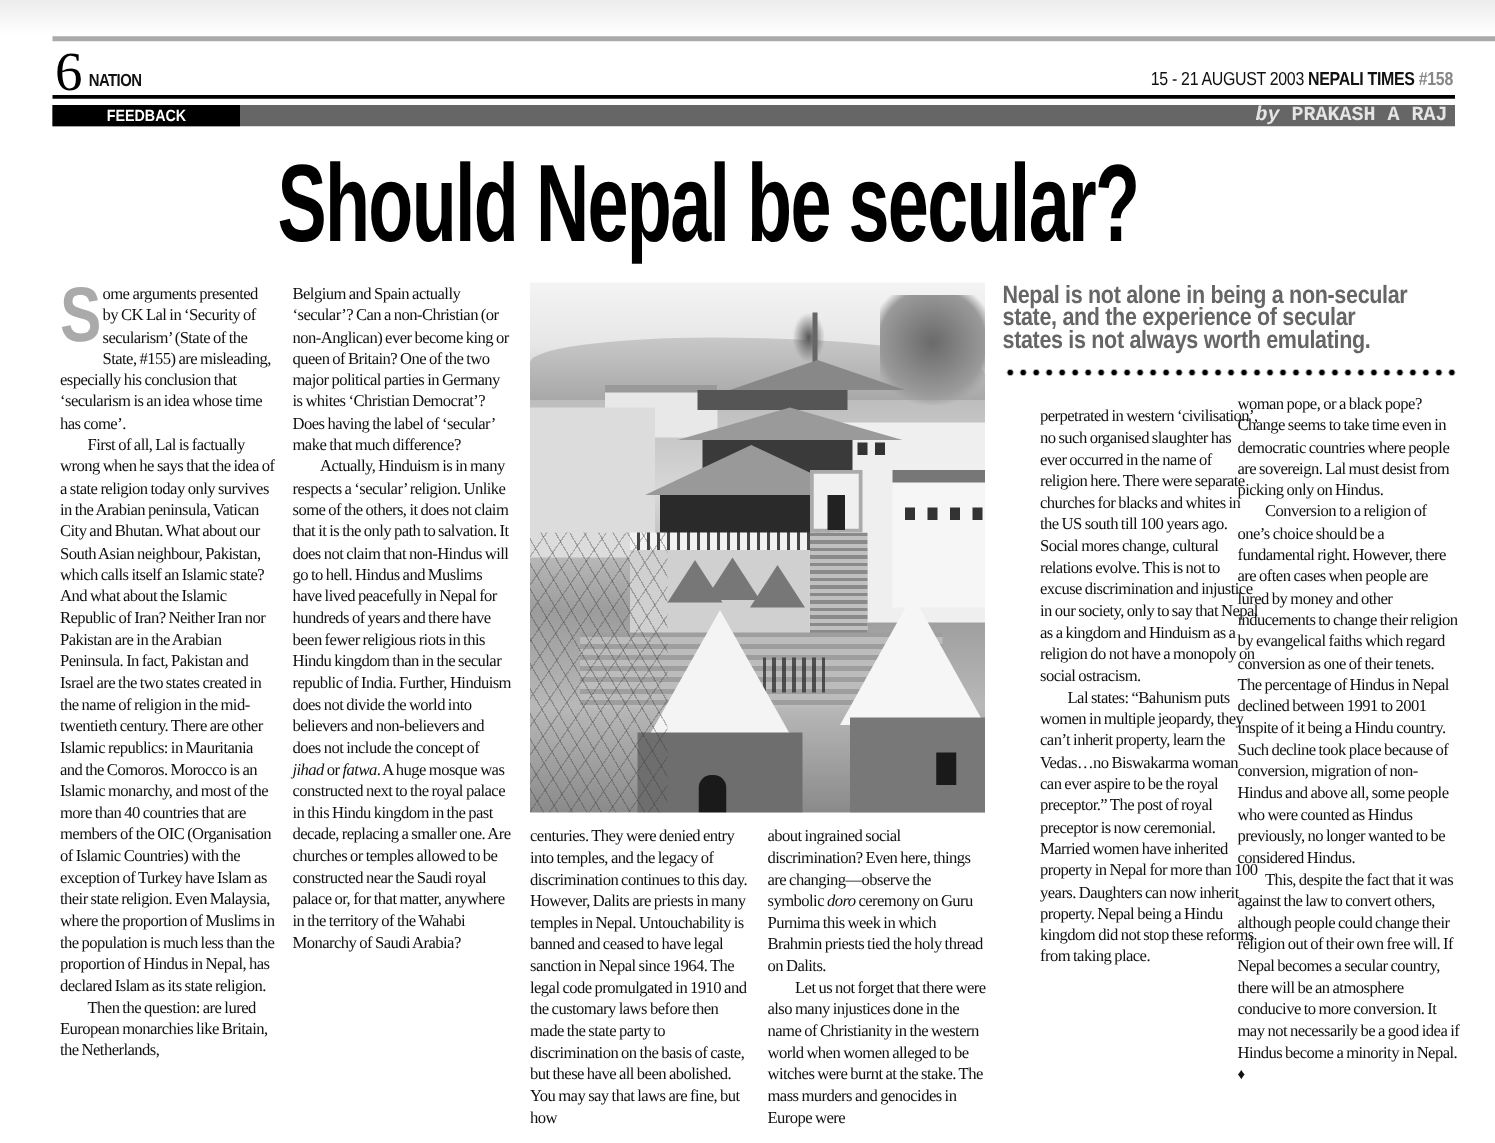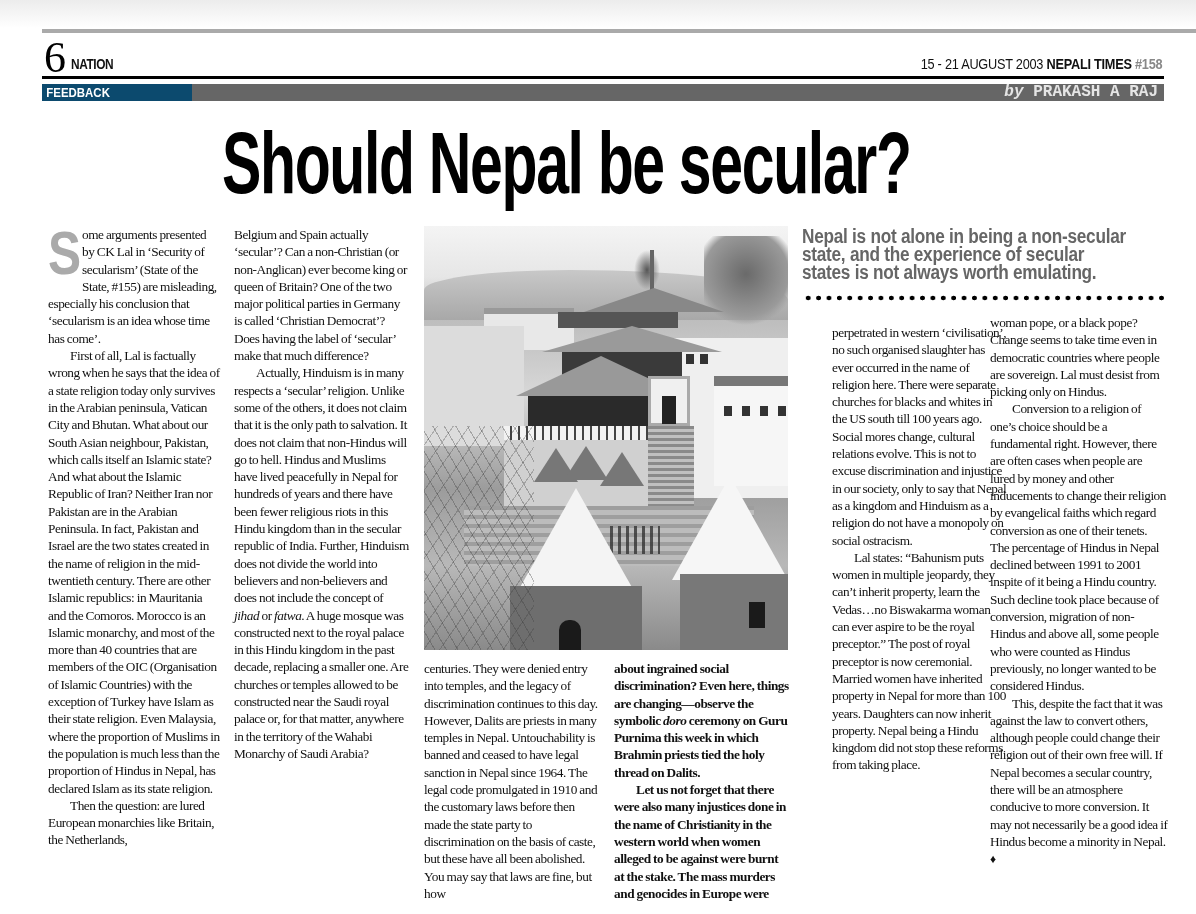--- a/index.html
+++ b/index.html
@@ -15,39 +15,39 @@
     .section { position: absolute; left: 71px; top: 56px; font-family: "Liberation Sans", sans-serif;
       font-weight: bold; font-size: 14px; letter-spacing: -0.5px; transform: scaleX(0.85); transform-origin: left; }
     .masthead { position: absolute; right: 34px; top: 55px; font-family: "Liberation Sans", sans-serif;
       font-size: 15px; white-space: nowrap; transform: scaleX(0.85); transform-origin: right; letter-spacing: -0.3px; }
     .masthead .date { font-weight: normal; }
     .masthead .paper { font-weight: bold; }
     .masthead .issue { font-weight: bold; color: #888; }
 
     .blackrule { position: absolute; left: 42px; top: 76px; width: 1122px; height: 3px; background: #000; }
     .band { position: absolute; left: 42px; top: 84px; width: 1122px; height: 17px; background: #666; }
-    .band .kicker { position: absolute; left: 0; top: 0; width: 150px; height: 17px; background: #0c4a6e;
+    .band .kicker { position: absolute; left: 0; top: 0; width: 150px; height: 17px; background: #000000;
       color: #fff; font-family: "Liberation Sans", sans-serif; font-weight: bold; font-size: 13px;
-      line-height: 17px; text-align: left; }
+      line-height: 17px; text-align: center; }
     .band .kicker span { display: inline-block; transform: scaleX(0.88); }
     .band .byline { position: absolute; right: 6px; top: 0; color: #e5e5e5; font-family: Liberation Mono, monospace;
       font-size: 16px; line-height: 17px; font-weight: bold; }
     .band .byline .by { font-style: italic; font-weight: bold; }
 
     .headline { position: absolute; left: 222px; top: 113px; width: 820px; height: 100px;
       font-family: "Liberation Sans", sans-serif; font-weight: bold; font-size: 88px; line-height: 100px;
       letter-spacing: -2px; color: #000; white-space: nowrap; transform: scaleX(0.67); transform-origin: left top; }
 
     .col { position: absolute; font-size: 13.3px; line-height: 17.3px; letter-spacing: -0.45px; color: #111; word-spacing: -0.5px; }
     .col p { text-indent: 22px; }
     .col p.first { text-indent: 0; }
     .col1 { left: 48px; top: 226px; width: 172px; }
     .col2 { left: 234px; top: 226px; width: 176px; }
     .col3 { left: 424px; top: 660px; width: 176px; }
-    .col4 { left: 614px; top: 660px; width: 176px; font-weight: bold; }
+    .col4 { left: 614px; top: 660px; width: 176px; }
     .col5 { left: 804px; top: 324px; width: 176px; margin-left: 28px; }
     .col6 { left: 990px; top: 314px; width: 178px; }
 
     .dropcap { float: left; font-family: "Liberation Sans", sans-serif; font-weight: bold; color: #aaa;
       font-size: 62px; line-height: 50px; margin: 2px 4px 0 0; height: 50px; transform: scaleX(0.8); transform-origin: left; width: 30px; }
     .endmark { font-size: 12px; }
 
     .pullquote { position: absolute; left: 802px; top: 227px; width: 370px; font-family: "Liberation Sans", sans-serif;
       font-weight: bold; font-size: 20px; line-height: 18px; color: #666; letter-spacing: -0.3px; }
     .pullquote span { display: block; transform: scaleX(0.86); transform-origin: left; white-space: nowrap; }
@@ -119,21 +119,21 @@
 
 <h1 class="headline">Should Nepal be secular?</h1>
 
 <div class="col col1">
   <p class="first"><span class="dropcap">S</span><span>ome arguments presented by CK Lal in ‘Security of secularism’ (State of the State, #155) are misleading, especially his conclusion that ‘secularism is an idea whose time has come’.</span></p>
   <p>First of all, Lal is factually wrong when he says that the idea of a state religion today only survives in the Arabian peninsula, Vatican City and Bhutan. What about our South Asian neighbour, Pakistan, which calls itself an Islamic state? And what about the Islamic Republic of Iran? Neither Iran nor Pakistan are in the Arabian Peninsula. In fact, Pakistan and Israel are the two states created in the name of religion in the mid-twentieth century. There are other Islamic republics: in Mauritania and the Comoros. Morocco is an Islamic monarchy, and  most of the more than 40 countries that are members of the OIC (Organisation of Islamic Countries) with the exception of Turkey have Islam as their state religion. Even Malaysia, where the proportion of Muslims in the population is much less than the proportion of Hindus in Nepal, has declared Islam as its state religion.</p>
   <p>Then the question: are lured European monarchies like Britain, the Netherlands,</p>
 </div>
 
 <div class="col col2">
-  <p class="first">Belgium and Spain actually ‘secular’? Can a non-Christian (or non-Anglican) ever become king or queen of Britain? One of the two major political parties in Germany is called ‘Christian Democrat’? Does having the label of ‘secular’ make that much difference?</p>
+  <p class="first">Belgium and Spain actually ‘secular’? Can a non-Christian (or non-Anglican) ever become king or queen of Britain? One of the two major political parties in Germany is whites ‘Christian Democrat’? Does having the label of ‘secular’ make that much difference?</p>
   <p><span>Actually, Hinduism is in many respects a ‘secular’ religion. Unlike some of the others, it does not claim that it is the only path to salvation. It does not claim that non-Hindus will go to hell. Hindus and Muslims have lived peacefully in Nepal for hundreds of years and there have been fewer religious riots in this Hindu kingdom than in the secular republic of India. Further, Hinduism does not divide the world into believers and non-believers and does not include the concept of </span><i>jihad</i><span> or </span><i>fatwa</i><span>. A huge mosque was constructed next to the royal palace in this Hindu kingdom in the past decade, replacing a smaller one. Are churches or temples allowed to be constructed near the Saudi royal palace or, for that matter, anywhere in the territory of the Wahabi Monarchy of Saudi Arabia?</span></p>
 </div>
 
 <div class="photo">
   <div class="p-hill"></div>
   <div class="p-tree"></div>
   <div class="p-tree2"></div>
   <div class="p-bldL2"></div>
   <div class="p-bldL"></div>
   <div class="p-bldR"></div>
@@ -169,21 +169,21 @@
   <div class="p-whiteR-door"></div>
   <div class="p-branches"></div>
 </div>
 
 <div class="col col3">
   <p class="first">centuries. They were denied entry into temples, and the legacy of discrimination continues to this day. However, Dalits are priests in many temples in Nepal. Untouchability is banned and ceased to have legal sanction in Nepal since 1964. The legal code promulgated in 1910 and the customary laws before then made the state party to discrimination on the basis of caste, but these have all been abolished. You may say that laws are fine, but how</p>
 </div>
 
 <div class="col col4">
   <p class="first"><span>about ingrained social discrimination? Even here, things are changing—observe the symbolic </span><i>doro</i><span> ceremony on Guru Purnima this week in which Brahmin priests tied the holy thread on Dalits.</span></p>
-  <p>Let us not forget that there were also many injustices done in the name of Christianity in the western world when women alleged to be against were burnt at the stake. The mass murders and genocides in Europe were</p>
+  <p>Let us not forget that there were also many injustices done in the name of Christianity in the western world when women alleged to be witches were burnt at the stake. The mass murders and genocides in Europe were</p>
 </div>
 
 <div class="pullquote">
   <span>Nepal is not alone in being a non-secular</span>
   <span>state, and the experience of secular</span>
   <span>states is not always worth emulating.</span>
 </div>
 <div class="dots"></div>
 
 <div class="col col5">

